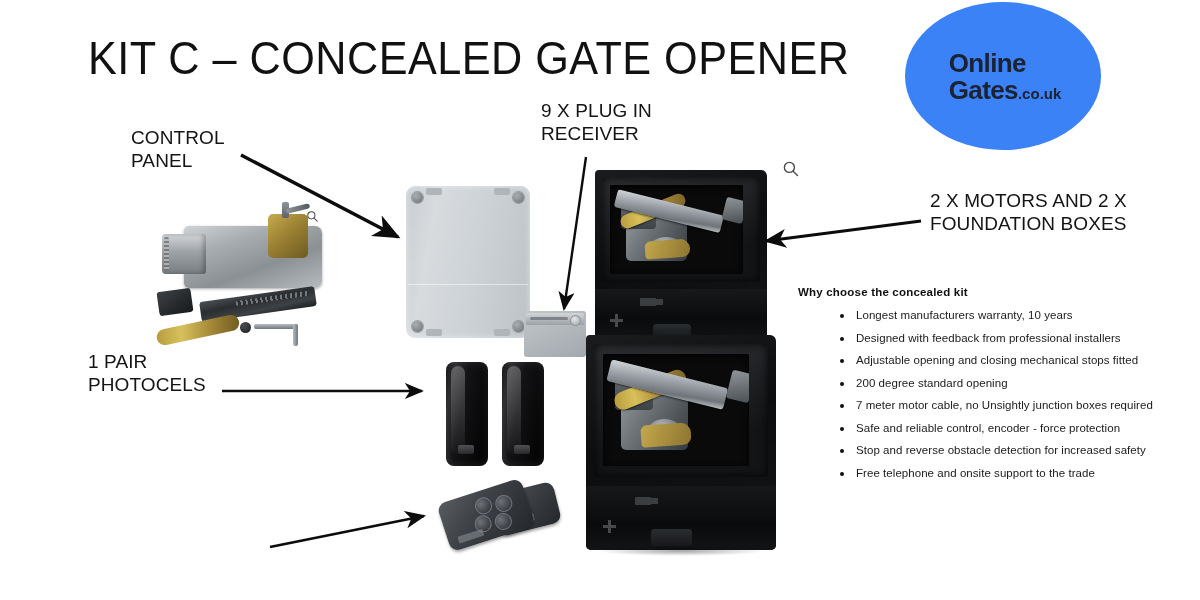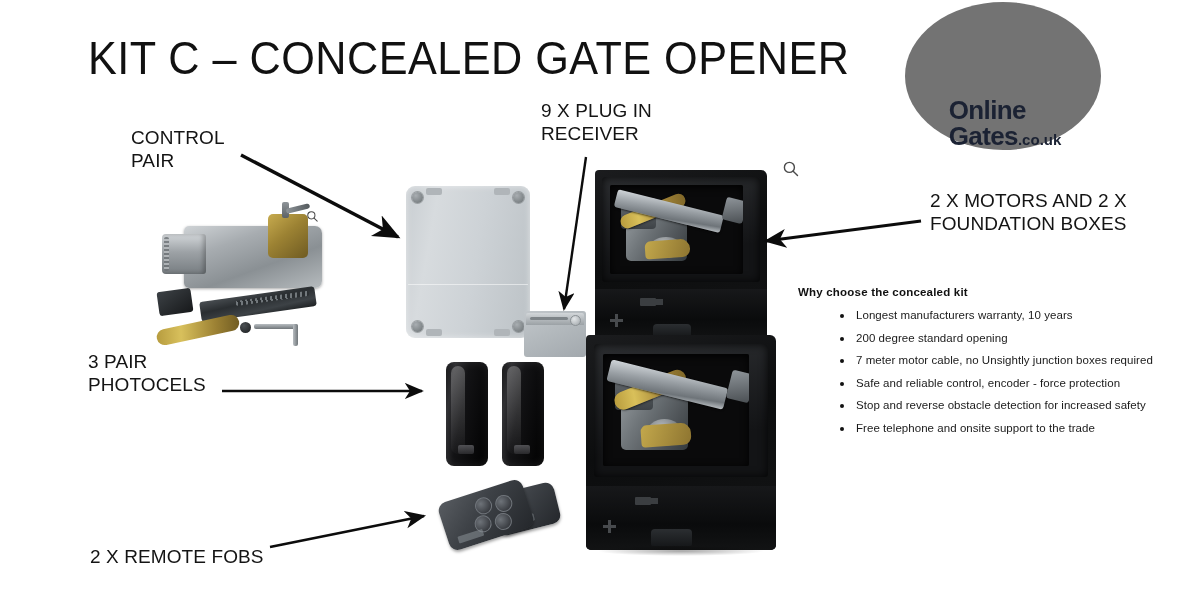--- a/index.html
+++ b/index.html
@@ -23,23 +23,23 @@
     font-weight:400;
     transform:scaleX(0.92);
     transform-origin:left center;
     white-space:nowrap;
   }
 
   
   #logo-badge{
     left:905px; top:2px;
     width:196px;height:148px;
-    background:#737373;
+    background:#3b82f6;
     border-radius:50%;
-    display:flex;align-items:flex-end;justify-content:center;
+    display:flex;align-items:center;justify-content:center;
   }
   #logo-text{
     color:#1b2233;
     font-weight:bold;
     font-size:26px;
     line-height:1.02;
     letter-spacing:-0.6px;
     text-align:left;
     margin-left:4px;
     margin-top:2px;
@@ -474,33 +474,34 @@
   <svg class="abs" style="left:782px;top:160px;" width="18" height="18" viewBox="0 0 18 18">
     <circle class="mag" cx="7.4" cy="7.4" r="5"></circle>
     <line class="mag" x1="11.2" y1="11.2" x2="15.5" y2="15.5" stroke-linecap="round"></line>
   </svg>
   <svg class="abs" style="left:306px;top:210px;" width="13" height="13" viewBox="0 0 18 18">
     <circle class="mag" cx="7.4" cy="7.4" r="5"></circle>
     <line class="mag" x1="11.2" y1="11.2" x2="15.5" y2="15.5" stroke-linecap="round"></line>
   </svg>
 
   <div class="abs callout" id="label-control-panel">CONTROL
-PAIR</div>
+PANEL</div>
   <div class="abs callout" id="label-receiver">9 X PLUG IN
 RECEIVER</div>
-  <div class="abs callout" id="label-photocels">3 PAIR
+  <div class="abs callout" id="label-photocels">1 PAIR
 PHOTOCELS</div>
   <div class="abs callout" id="label-motors">2 X MOTORS AND 2 X
 FOUNDATION BOXES</div>
-  <div class="abs callout" id="label-fobs">2 X REMOTE FOBS</div>
 
   <div class="abs" id="why-block">
     <div id="why-title">Why choose the concealed kit</div>
     <ul id="why-list">
         <li>Longest manufacturers warranty, 10 years</li>
+        <li>Designed with feedback from professional installers</li>
+        <li>Adjustable opening and closing mechanical stops fitted</li>
         <li>200 degree standard opening</li>
         <li>7 meter motor cable, no Unsightly junction boxes required</li>
         <li>Safe and reliable control, encoder - force protection</li>
         <li>Stop and reverse obstacle detection for increased safety</li>
         <li>Free telephone and onsite support to the trade</li>
       </ul>
   </div>
 
 </div>
 

